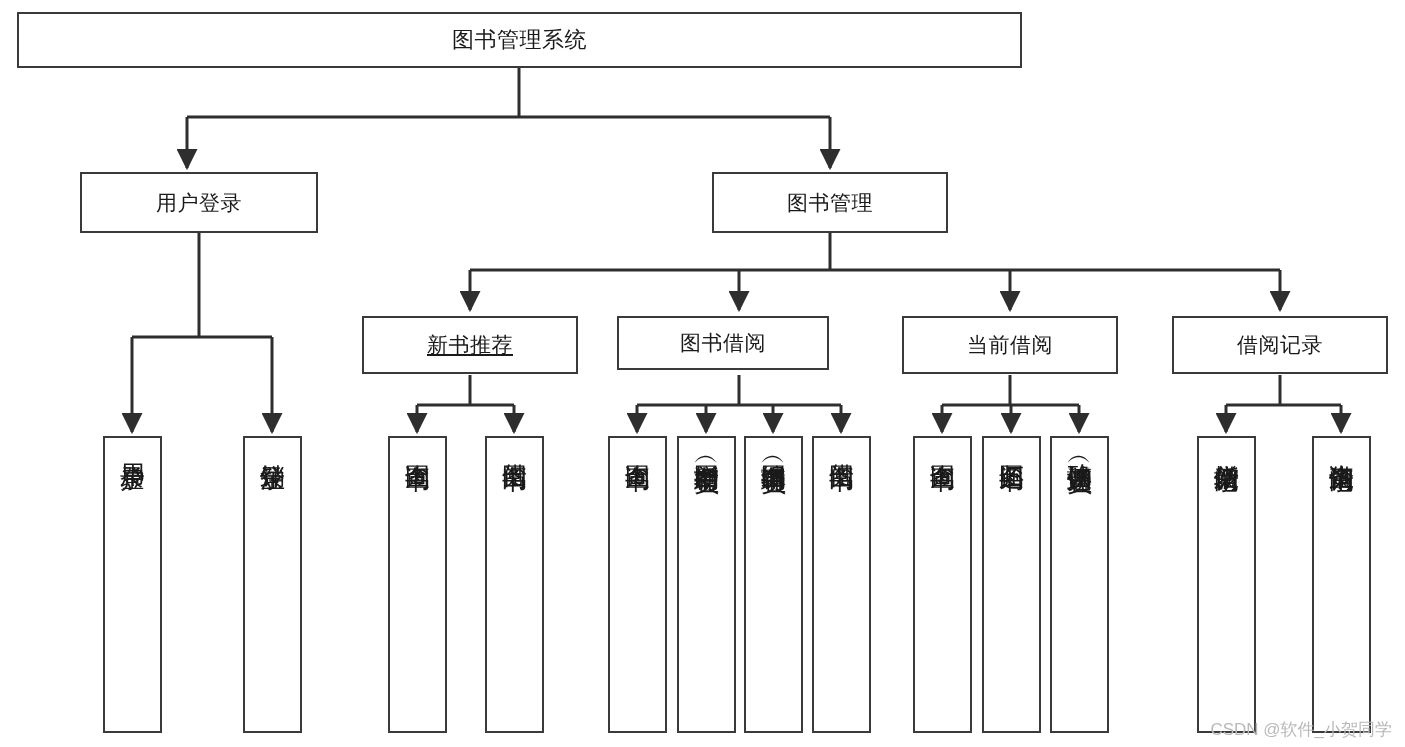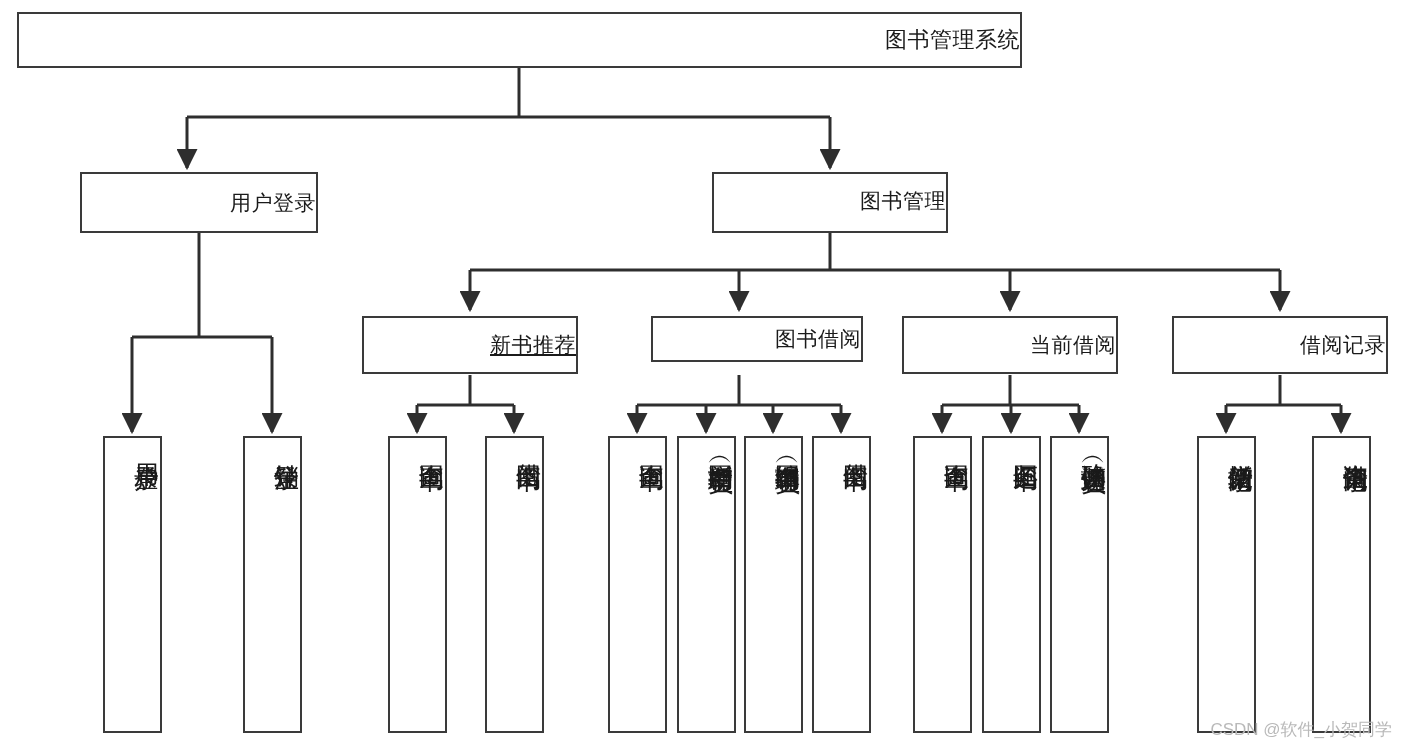--- a/index.html
+++ b/index.html
@@ -26,21 +26,21 @@
     height: 747px;
     pointer-events: none;
   }
   .node {
     position: absolute;
     box-sizing: border-box;
     border: 2px solid #3a3a3a;
     background: #ffffff;
     display: flex;
     align-items: center;
-    justify-content: flex-end;
+    justify-content: center;
     color: #1a1a1a;
   }
   .node .label {
     display: block;
     text-align: center;
     line-height: 1.22;
   }
   
   .node.h .label {
     writing-mode: horizontal-tb;
@@ -126,28 +126,28 @@
     </g>
   </svg>
 
   <div class="node h" id="node-root" style="left:17px; top:12px; width:1005px; height:56px;">
     <span class="label">图书管理系统</span>
   </div>
 
   <div class="node h" style="left:80px; top:172px; width:238px; height:61px;">
     <span class="label">用户登录</span>
   </div>
-  <div class="node h" style="left:712px; top:172px; width:236px; height:61px;font-family:Liberation Mono, monospace;">
+  <div class="node h" style="left:712px; top:172px; width:236px; height:61px;">
     <span class="label">图书管理</span>
   </div>
 
   <div class="node h" style="left:362px; top:316px; width:216px; height:58px;text-decoration:underline;">
     <span class="label">新书推荐</span>
   </div>
-  <div class="node h" style="left:651px; top:316px; width:212px; height:46px;">
+  <div class="node h" style="left:617px; top:316px; width:212px; height:54px;">
     <span class="label">图书借阅</span>
   </div>
   <div class="node h" style="left:902px; top:316px; width:216px; height:58px;">
     <span class="label">当前借阅</span>
   </div>
   <div class="node h" style="left:1172px; top:316px; width:216px; height:58px;">
     <span class="label">借阅记录</span>
   </div>
 
   <div class="node v" style="left:103px; top:436px; width:59px; height:297px;">

